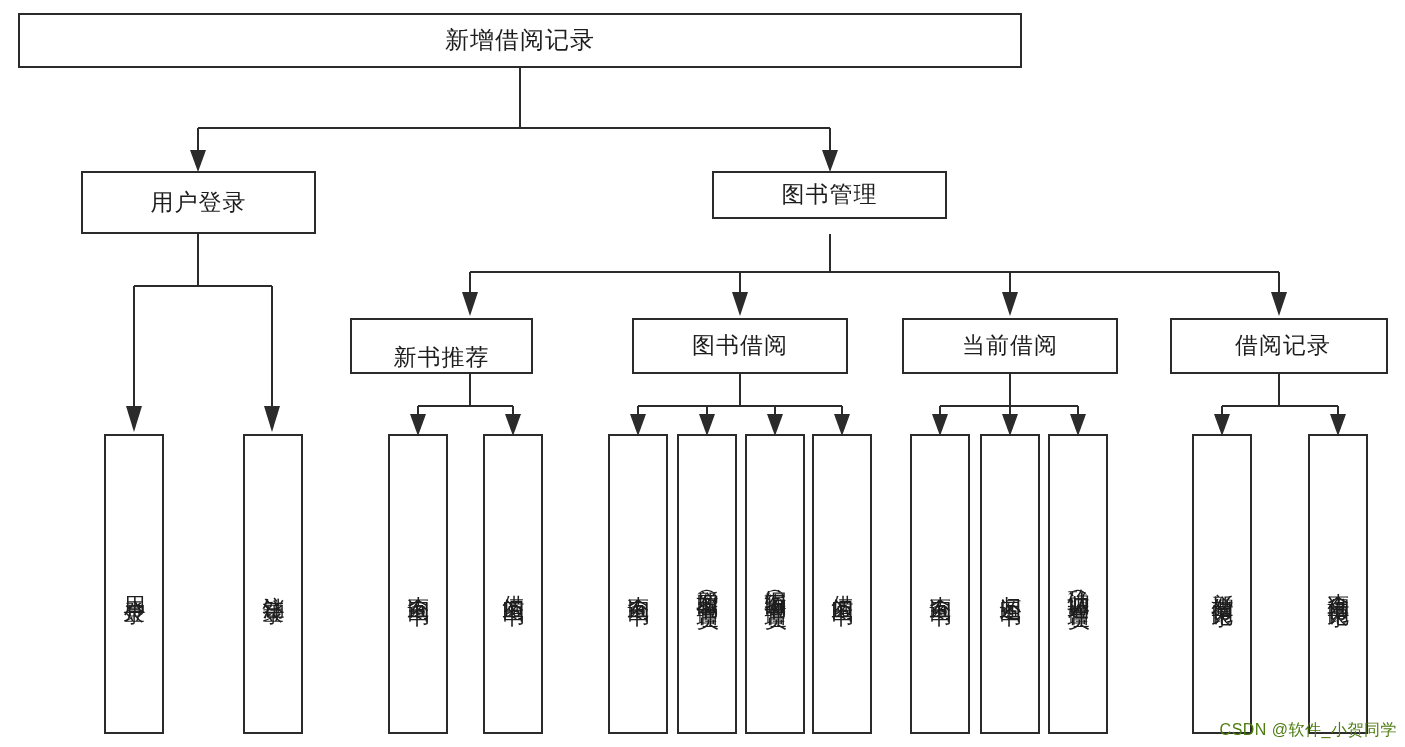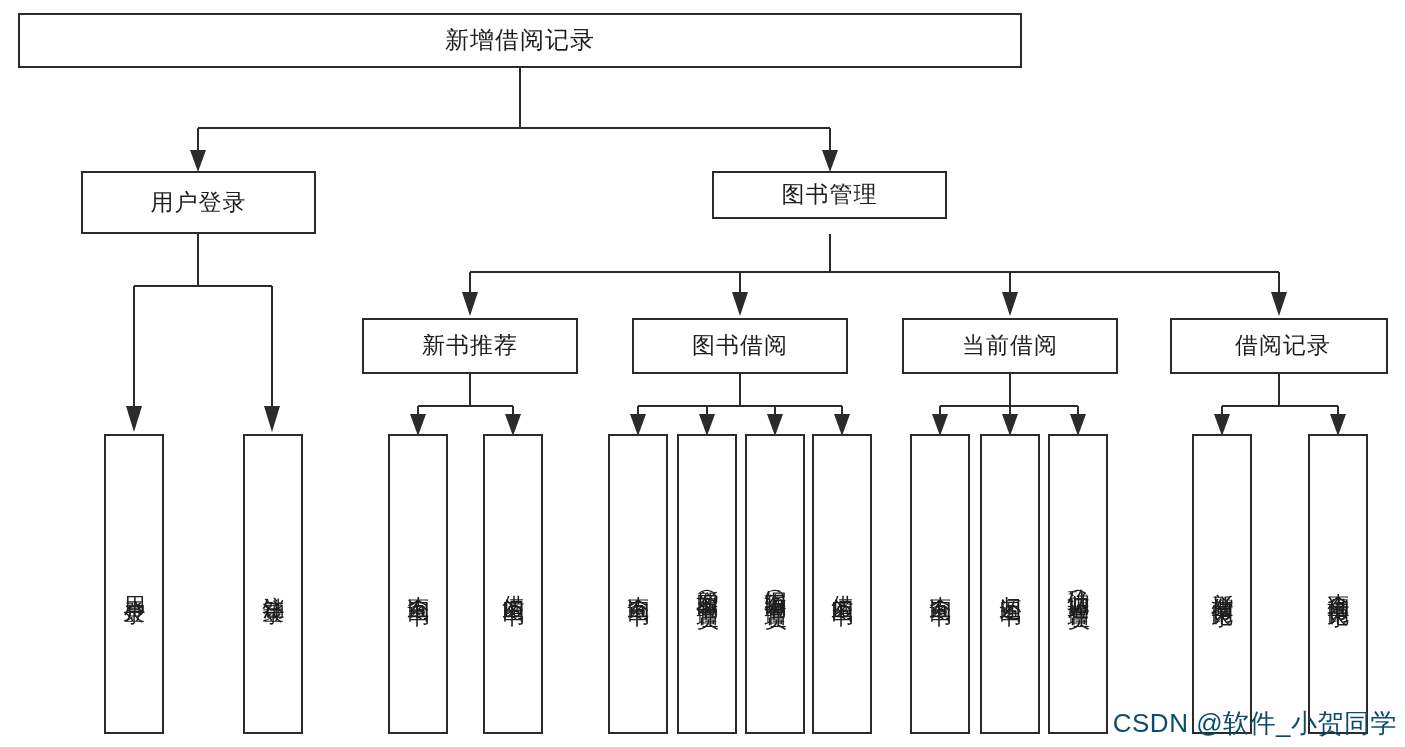--- a/index.html
+++ b/index.html
@@ -69,22 +69,22 @@
     writing-mode: vertical-rl;
     text-orientation: upright;
     white-space: nowrap;
     letter-spacing: 3px;
   }
   
   #watermark {
     position: absolute;
     right: 8px;
     bottom: 6px;
-    font-size: 26px;
-    color: #0c4a6e;
+    font-size: 16px;
+    color: #4d7c0f;
     letter-spacing: 0.5px;
     z-index: 5;
     white-space: nowrap;
     font-family: "Liberation Sans", "DejaVu Sans", sans-serif;
   }
 </style>
 </head>
 <body>
 
 <div id="canvas">
@@ -156,21 +156,21 @@
   </div>
 
   <div class="node horiz" style="left:81px; top:171px; width:235px; height:63px;">
     <span>用户登录</span>
   </div>
 
   <div class="node horiz" style="left:712px; top:171px; width:235px; height:48px;">
     <span>图书管理</span>
   </div>
 
-  <div class="node horiz" style="left:362px; top:318px; width:216px; height:56px;">
+  <div class="node horiz" style="left:350px; top:318px; width:183px; height:56px;align-items:flex-end;">
     <span>新书推荐</span>
   </div>
 
   <div class="node horiz" style="left:902px; top:318px; width:216px; height:56px;">
     <span>当前借阅</span>
   </div>
 
   <div class="node horiz" style="left:632px; top:318px; width:216px; height:56px;">
     <span>图书借阅</span>
   </div>

